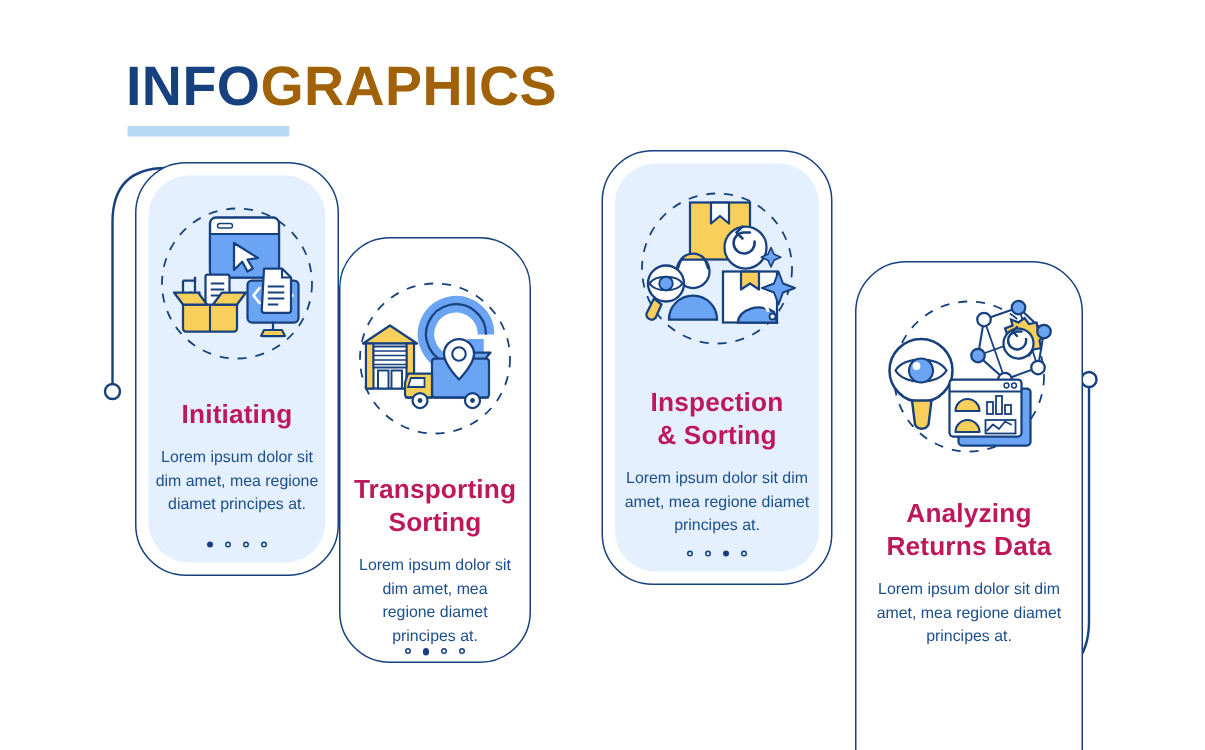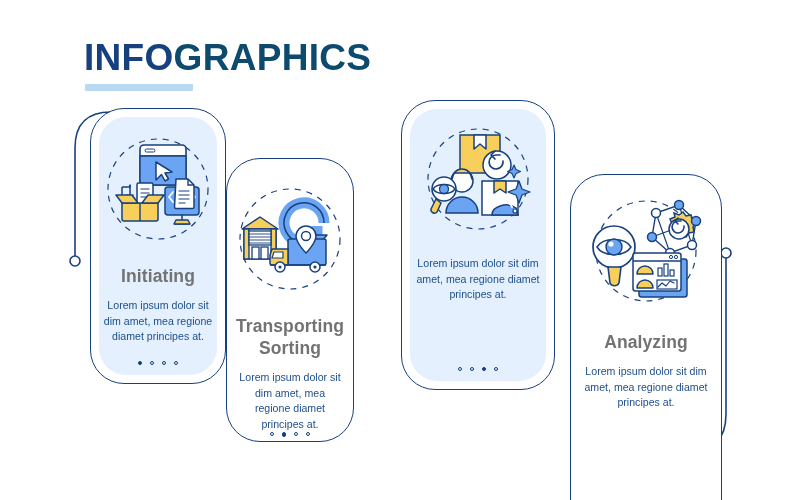--- a/index.html
+++ b/index.html
@@ -25,21 +25,21 @@
     height: 60px;
   }
   #page-title {
     font-size: 37px;
     font-weight: 700;
     letter-spacing: 0.3px;
     line-height: 44px;
     white-space: nowrap;
   }
   #title-primary { color: #17407e; margin-top: 48px; }
-  #title-accent  { color: #0c4a6e; }
+  #title-accent  { color: #a16207; }
   #title-underline {
     position: absolute;
     left: 1px;
     top: 48px;
     width: 108px;
     height: 7px;
     background: #b9d9f2;
     border-radius: 1px;
   }
 
@@ -83,21 +83,21 @@
   .icon-wrap {
     width: 124px;
     height: 124px;
     flex: 0 0 auto;
     margin-top: 6px;
   }
   .icon-wrap svg { display: block; width: 124px; height: 124px; }
 
   .card-title {
     margin-top: 12px;
-    color: #737373;
+    color: #be185d;
     font-size: 17.5px;
     font-weight: 700;
     line-height: 22px;
     text-align: center;
     letter-spacing: 0.1px;
   }
   .card-text {
     margin-top: 11px;
     color: #1d4e8c;
     font-size: 10.6px;
@@ -280,20 +280,24 @@
         <g>
           <rect x="66" y="60" width="36" height="34" fill="#ffffff" stroke="#17407e" stroke-width="1.5"></rect>
           <path d="M78 60 h12 v12 l-6 -4 l-6 4 z" fill="#f7cf5a" stroke="#17407e" stroke-width="1.5" stroke-linejoin="round"></path>
           <path d="M76 94 a14 10 0 0 1 24 -7 l2 7 z" fill="#6ba4f2" stroke="#17407e" stroke-width="1.5"></path>
           <path d="M84 82 a8 8 0 0 1 12 4" fill="none" stroke="#ffffff" stroke-width="2" stroke-linecap="round"></path>
           <circle cx="99" cy="90" r="2" fill="#ffffff" stroke="#17407e" stroke-width="1.2"></circle>
           <path d="M103 60 l3 8 l8 3 l-8 3 l-3 8 l-3 -8 l-8 -3 l8 -3 z" fill="#6ba4f2" stroke="#17407e" stroke-width="1.3" stroke-linejoin="round"></path>
           <path d="M98 44 l2 4.5 l4.5 2 l-4.5 2 l-2 4.5 l-2 -4.5 l-4.5 -2 l4.5 -2 z" fill="#6ba4f2" stroke="#17407e" stroke-width="1.1" stroke-linejoin="round"></path>
         </g>
       </svg>
+    </div>
+    <div class="card-title">
+      <div>Inspection</div>
+      <div>&amp; Sorting</div>
     </div>
     <div class="card-text">Lorem ipsum dolor sit dim amet, mea regione diamet principes at.</div>
     <div class="dots">
       <span class="dot"></span>
       <span class="dot"></span>
       <span class="dot active"></span>
       <span class="dot"></span>
     </div>
   </div>
 </div>
@@ -341,20 +345,21 @@
           <rect x="74" y="73" width="4" height="8" fill="#ffffff" stroke="#17407e" stroke-width="1.2"></rect>
           <rect x="80" y="69" width="4" height="12" fill="#ffffff" stroke="#17407e" stroke-width="1.2"></rect>
           <rect x="86" y="75" width="4" height="6" fill="#ffffff" stroke="#17407e" stroke-width="1.2"></rect>
           <rect x="73" y="85" width="20" height="9" fill="#ffffff" stroke="#17407e" stroke-width="1.2"></rect>
           <path d="M74 92 l4 -4 l4 3 l4 -5 l4 2" fill="none" stroke="#17407e" stroke-width="1.2" stroke-linecap="round" stroke-linejoin="round"></path>
         </g>
       </svg>
     </div>
     <div class="card-title">
       <div>Analyzing</div>
+      <div>Returns Data</div>
     </div>
     <div class="card-text">Lorem ipsum dolor sit dim amet, mea regione diamet principes at.</div>
     <div class="dots">
       <span class="dot"></span>
       <span class="dot"></span>
       <span class="dot"></span>
       <span class="dot active"></span>
     </div>
   </div>
 </div>

